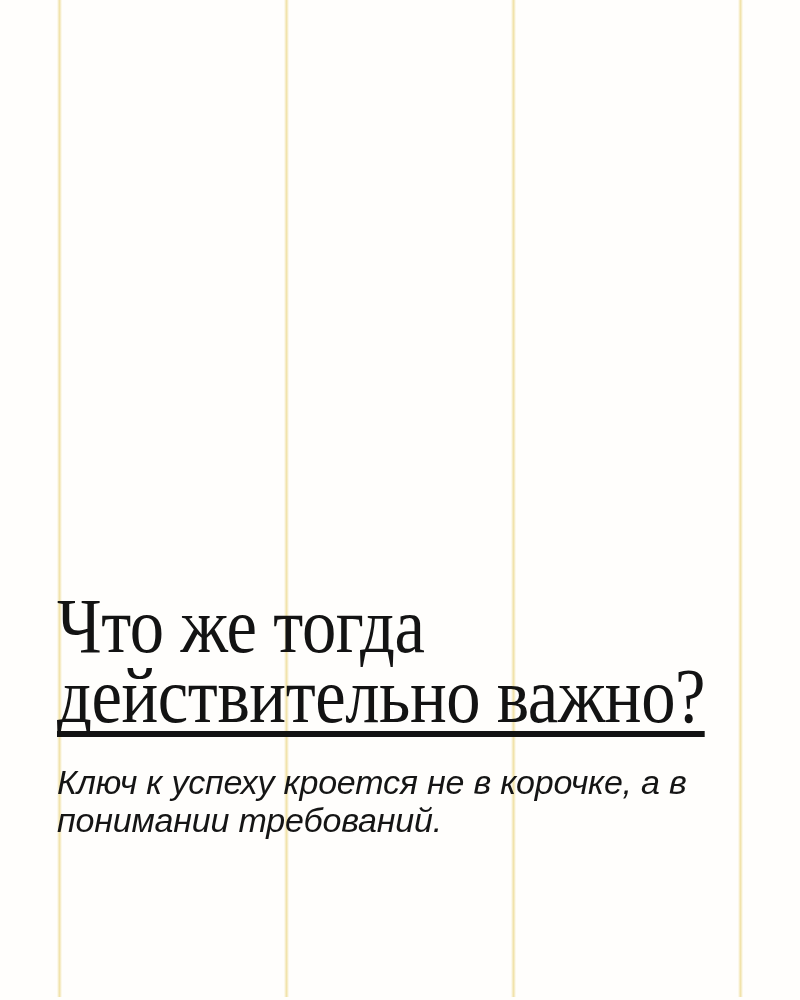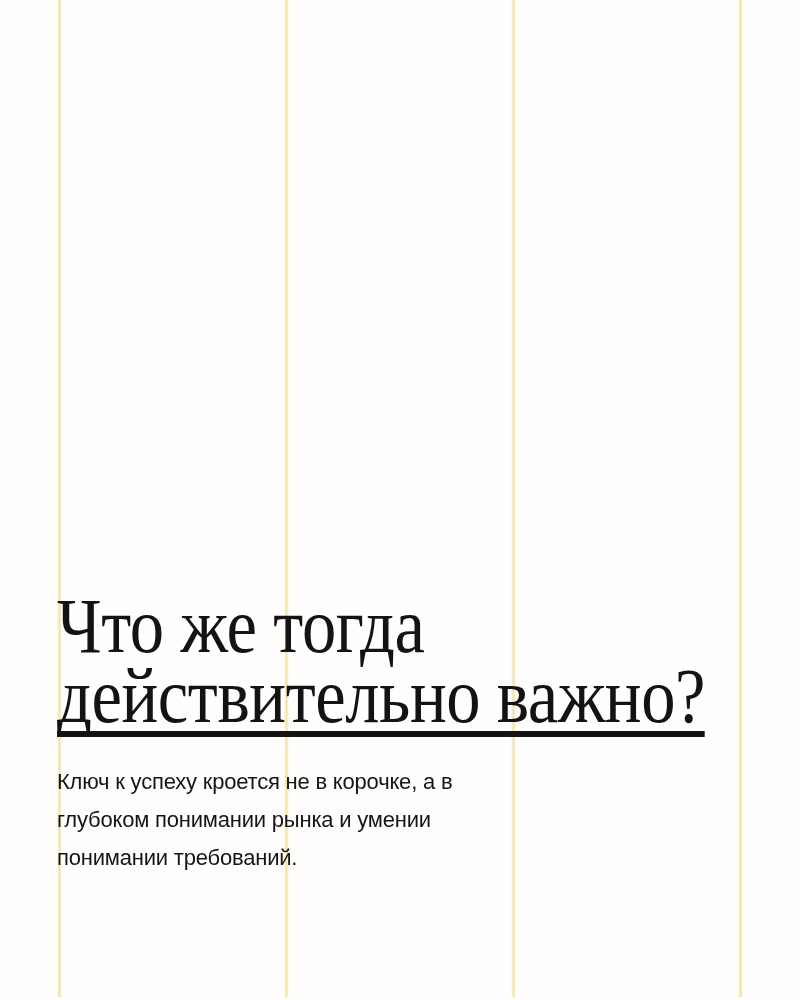--- a/index.html
+++ b/index.html
@@ -62,42 +62,42 @@
     border-bottom: 6px solid var(--ink);
   }
 
   
   .body-text {
     position: absolute;
     left: 57px;
     top: 763px;
     font-family: "Liberation Sans", "DejaVu Sans", sans-serif;
     font-weight: 400;
-    font-size: 22px;
+    font-size: 34px;
     line-height: 38px;
     letter-spacing: -0.2px;
     color: var(--body_ink);
     white-space: nowrap;
+    font-style: italic;
   }
   .body-line { display: block; }
 </style>
 </head>
 <body>
 
 <div class="canvas">
 
   <div class="guide guide-1"></div>
   <div class="guide guide-2"></div>
   <div class="guide guide-3"></div>
   <div class="guide guide-4"></div>
 
   <h1 class="heading">
     <span class="heading-line">Что же тогда</span>
     <span class="heading-line underlined">действительно важно?</span>
   </h1>
 
   <p class="body-text">
     <span class="body-line">Ключ к успеху кроется не в корочке, а в</span>
-    <span class="body-line">глубоком понимании рынка и умении</span>
     <span class="body-line">понимании требований.</span>
   </p>
 
 </div>
 
 </body></html>

